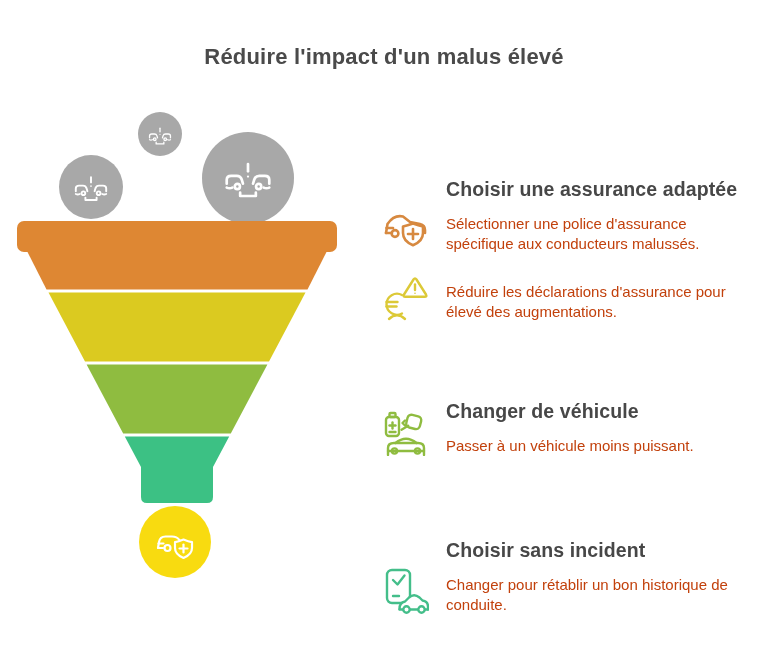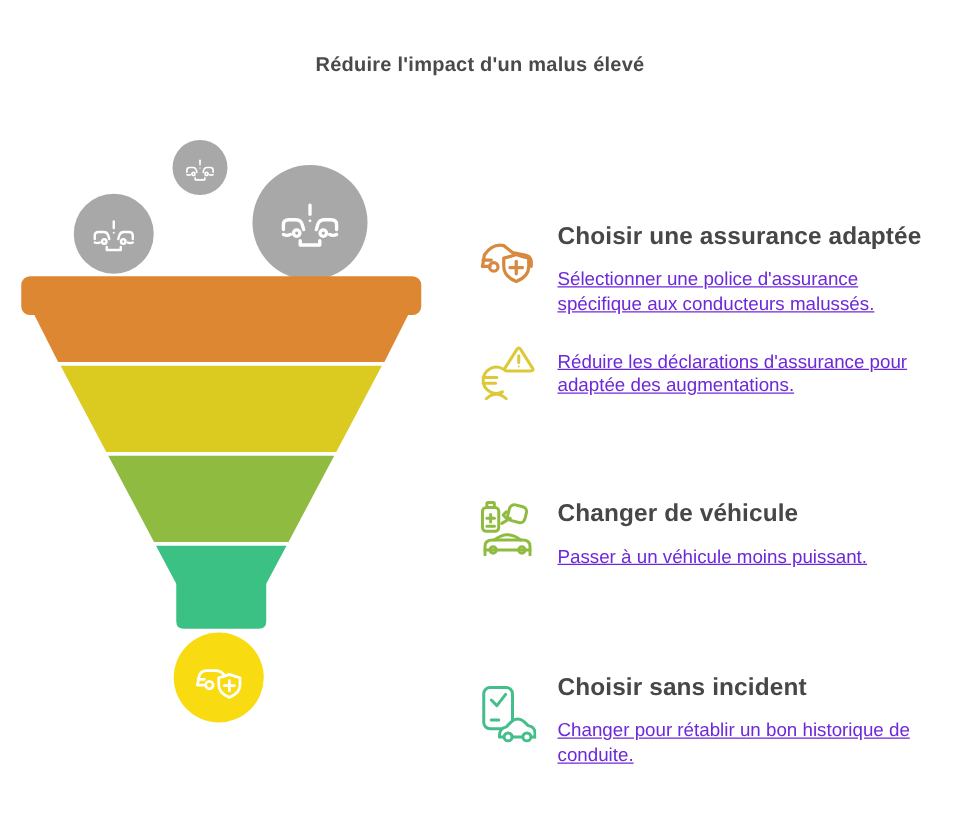--- a/index.html
+++ b/index.html
@@ -2,31 +2,31 @@
 <html><head>
 <meta charset="utf-8">
 <style>
   html,body{margin:0;padding:0;background:#fff;}
   .stage{
     position:relative;width:768px;height:659px;overflow:hidden;background:#ffffff;
     font-family:"Liberation Sans","DejaVu Sans",sans-serif;
   }
   .page-title{
     position:absolute;top:44px;left:0;width:768px;text-align:center;
-    font-size:16px;font-weight:bold;color:#4a4a4a;letter-spacing:0.2px;margin:0;
+    font-size:22px;font-weight:bold;color:#4a4a4a;letter-spacing:0.2px;margin:0;
   }
   .funnel-svg{position:absolute;left:0;top:100px;}
-  .step{position:absolute;left:383px;display:flex;gap:17px;align-items:center;}
+  .step{position:absolute;left:383px;display:flex;gap:17px;align-items:flex-end;}
   .step-icon{width:46px;height:46px;flex:none;}
   .step-text{width:300px;}
   .step-title{
     font-size:19.5px;font-weight:bold;color:#474747;height:46px;
     display:flex;align-items:center;white-space:nowrap;letter-spacing:0.1px;
   }
-  .step-desc{font-size:15px;color:#6d28d9;line-height:19.5px;margin-top:2px;text-decoration:underline;}
+  .step-desc{font-size:15px;color:#c2410c;line-height:19.5px;margin-top:2px;}
 </style>
 </head>
 <body>
 
 <div class="stage">
 
   <h1 class="page-title">Réduire l'impact d'un malus élevé</h1>
 
   <svg class="funnel-svg" width="370" height="500" viewBox="10 108 370 500">
     <defs>
@@ -99,21 +99,21 @@
         <path d="M30.5 4.5 Q32 2.2 33.5 4.5 L43 19.5 Q44.3 21.8 41.5 21.8 L22.5 21.8 Q19.7 21.8 21 19.5 Z"></path>
         <line x1="32" y1="9.5" x2="32" y2="15"></line>
         <circle cx="32" cy="18.2" r="0.8" stroke="none" fill="#dcc937"></circle>
         <path d="M19 20 A10.5 10.5 0 1 0 19 38.5"></path>
         <line x1="3.5" y1="27" x2="14.5" y2="27"></line>
         <line x1="3.5" y1="31.5" x2="13.5" y2="31.5"></line>
         <path d="M6 44 Q14 36.5 22 44"></path>
       </g>
     </svg>
     <div class="step-text">
-      <div class="step-desc">Réduire les déclarations d'assurance pour adaptée des augmentations.</div>
+      <div class="step-desc">Réduire les déclarations d'assurance pour élevé des augmentations.</div>
     </div>
   </div>
 
   <div class="step" style="top:388px">
     <svg class="step-icon" viewBox="0 0 46 46">
       <g fill="none" stroke-width="2.4" stroke-linecap="round" stroke-linejoin="round" stroke="#8fbc40">
         <rect x="3" y="7" width="13" height="19" rx="3"></rect>
         <rect x="6.5" y="3" width="6" height="4" rx="1"></rect>
         <line x1="9.5" y1="12.5" x2="9.5" y2="18.5"></line>
         <line x1="6.5" y1="15.5" x2="12.5" y2="15.5"></line>

